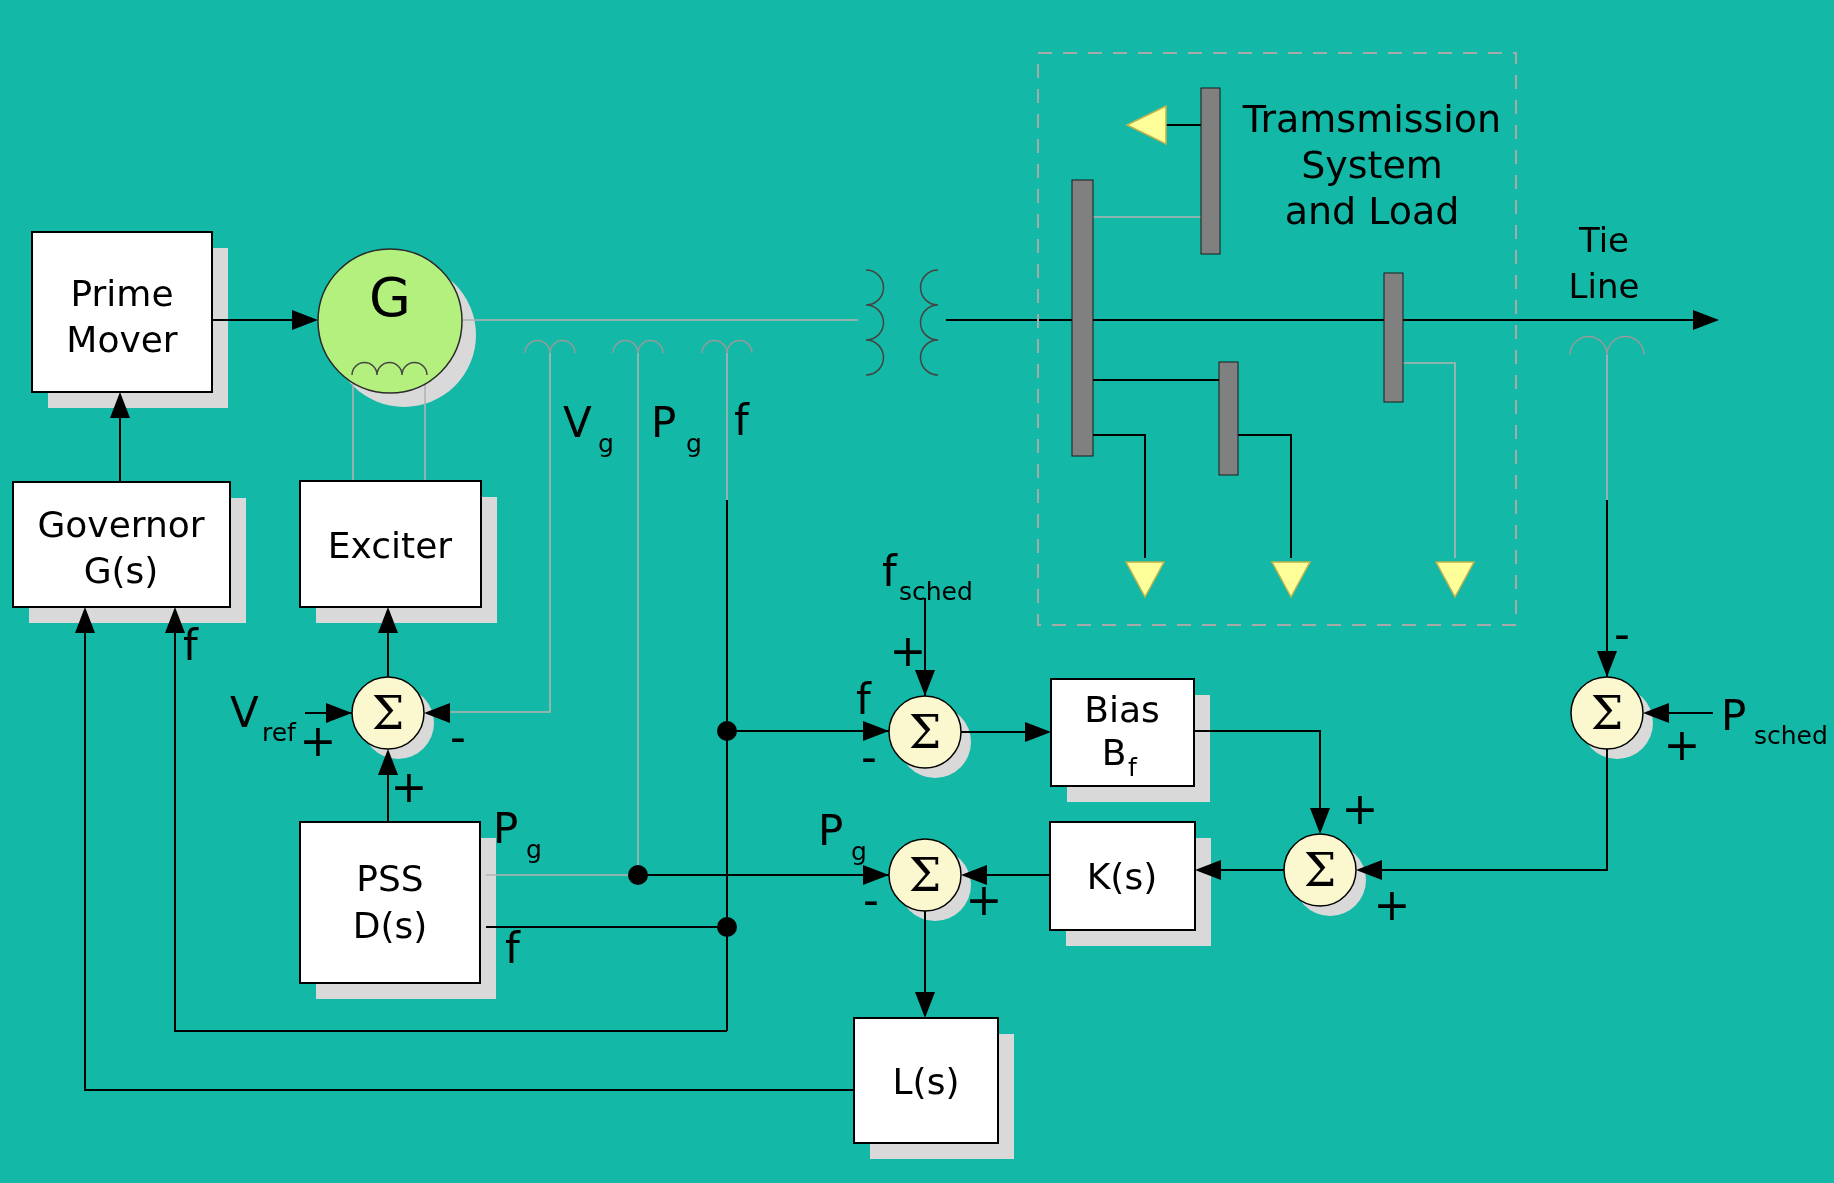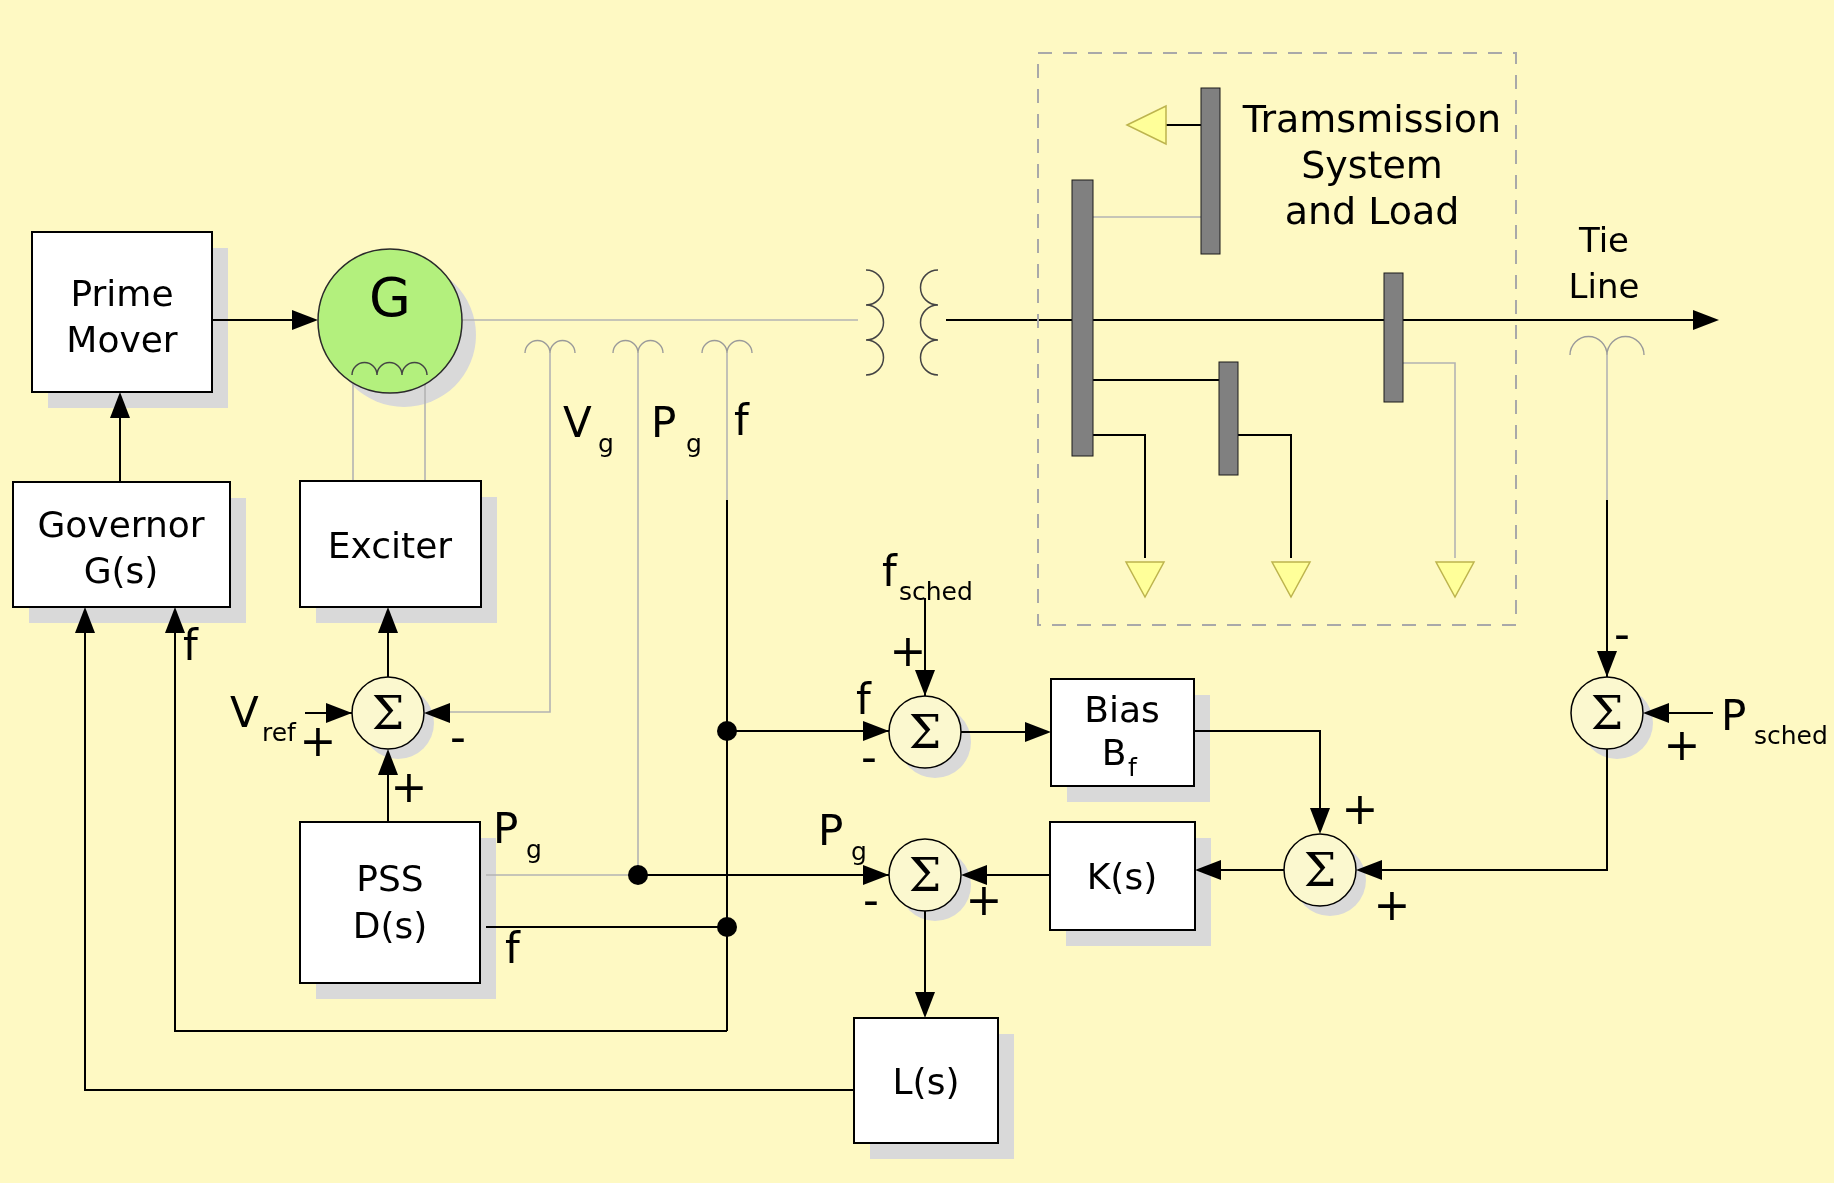--- a/index.html
+++ b/index.html
@@ -1,16 +1,16 @@
 <!DOCTYPE html>
 <html><head>
 <meta charset="utf-8">
 <style>
   html,body{margin:0;padding:0;background:#ffffff;}
-  .stage{width:1834px;height:1183px;position:relative;background:#fef9c3;}
+  .stage{width:1834px;height:1183px;position:relative;background:#14b8a6;}
   svg{display:block;}
   text{font-family:"DejaVu Sans","Liberation Sans",sans-serif;fill:#000;}
   .boxlbl{font-size:36px;text-anchor:middle;}
   .sig{font-size:42px;}
   .sub{font-size:25px;}
   .sign{font-size:44px;text-anchor:middle;}
   .sigma{font-family:"DejaVu Serif","Liberation Serif",serif;font-size:46px;text-anchor:middle;}
   .glabel{font-size:54px;text-anchor:middle;}
   .tielbl{font-size:34px;text-anchor:middle;}
   .translbl{font-size:38px;text-anchor:middle;}

